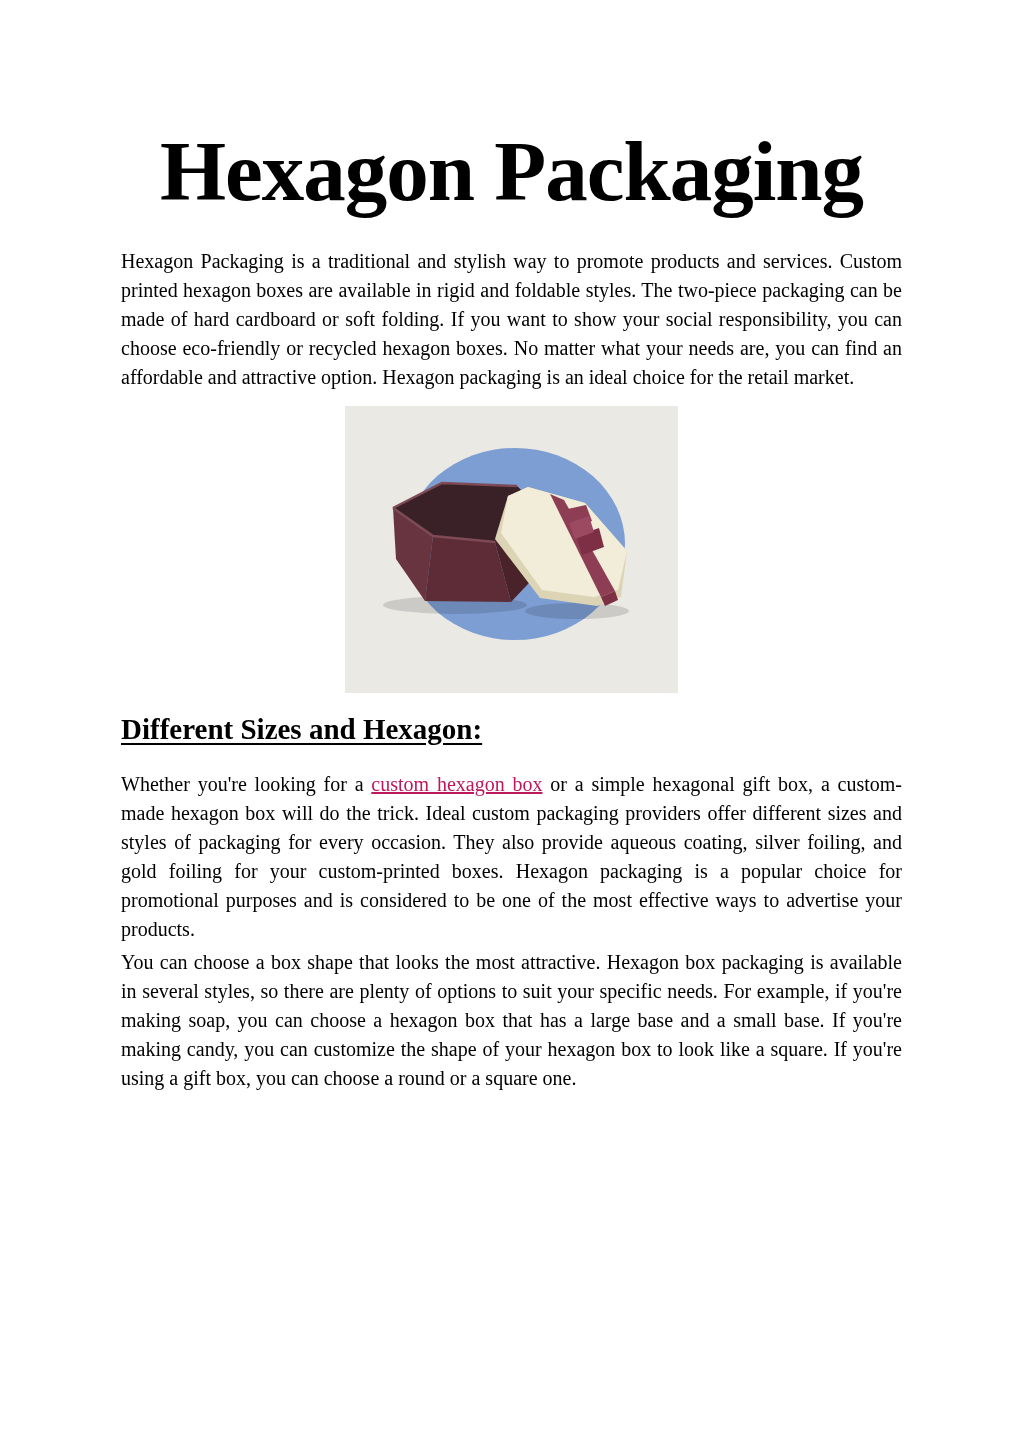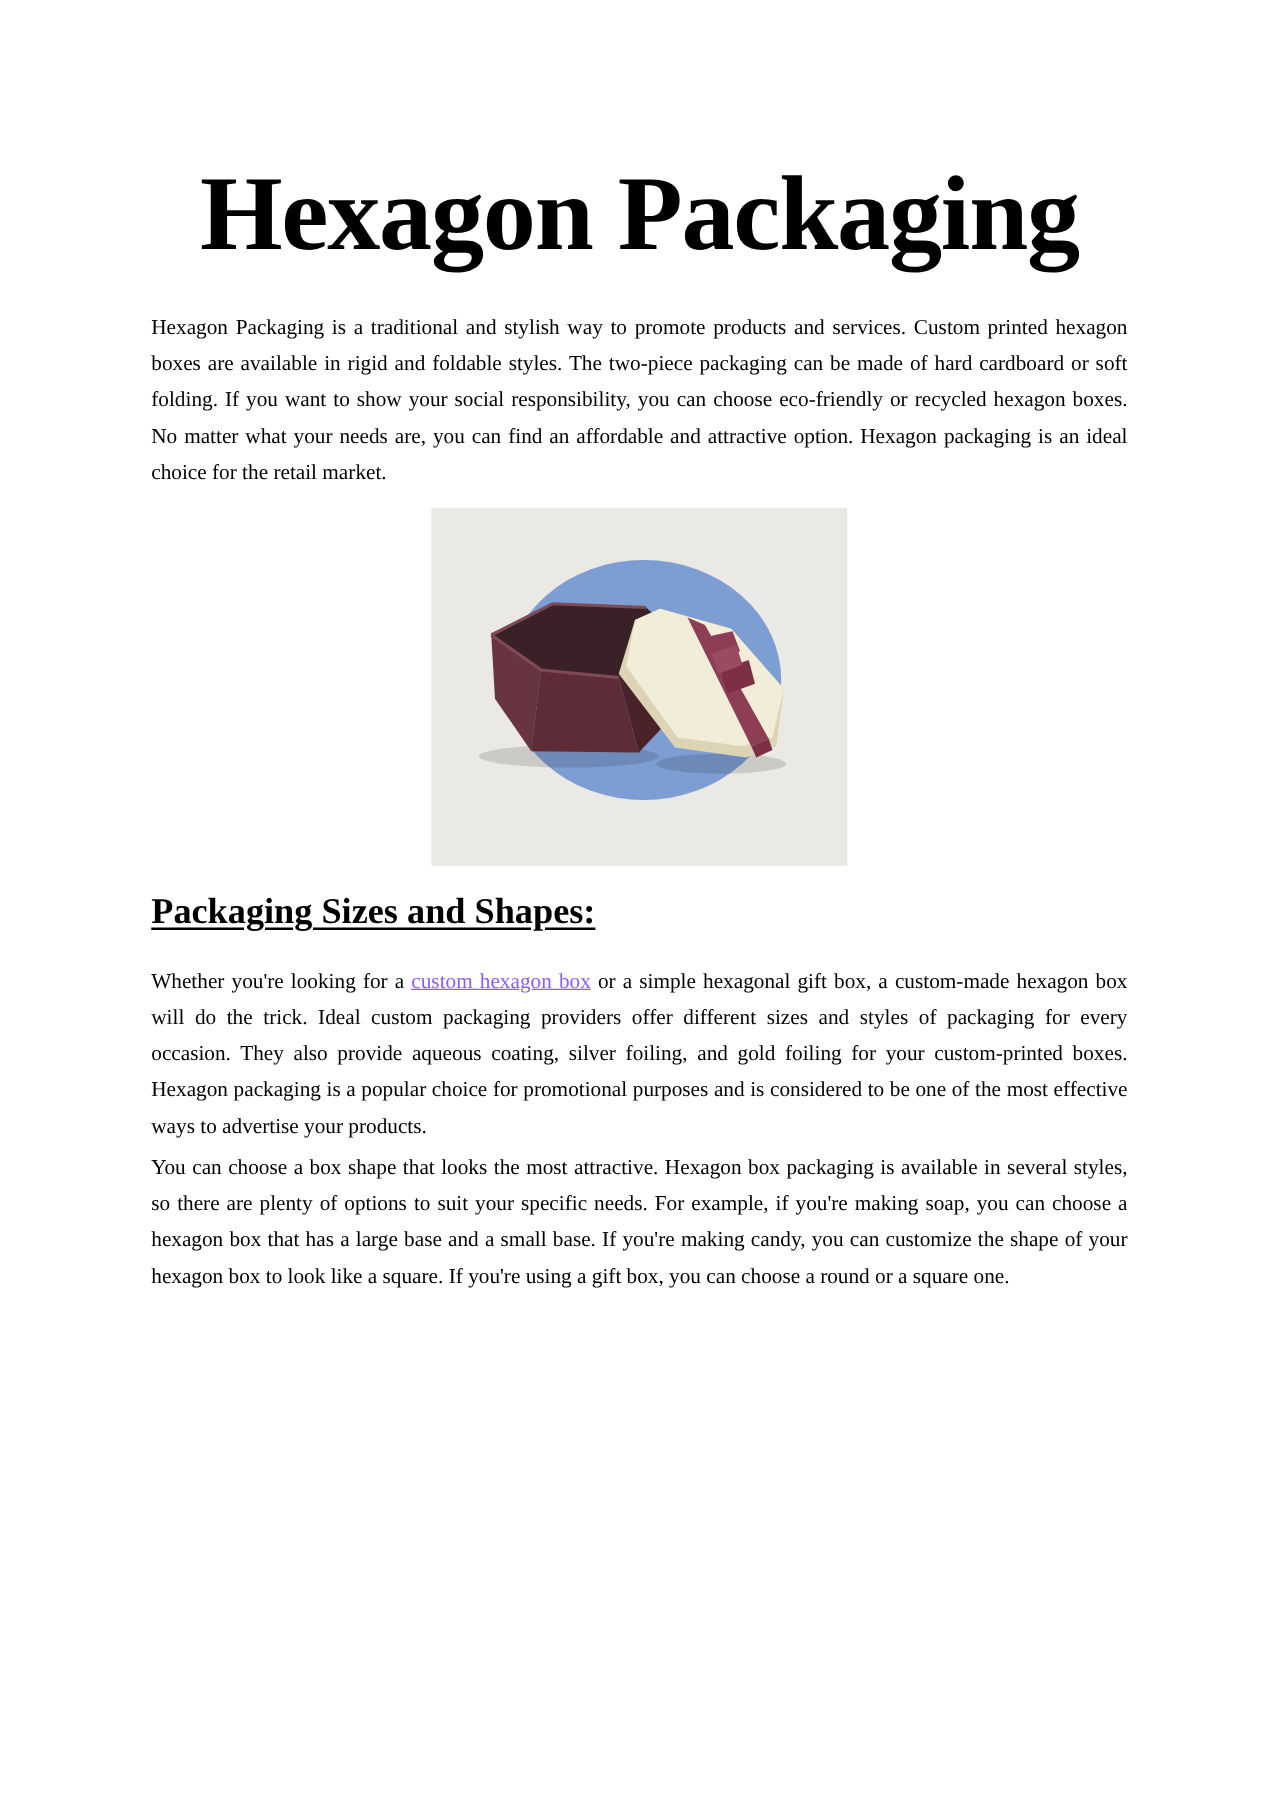--- a/index.html
+++ b/index.html
@@ -19,21 +19,21 @@
     margin:0;
     font-size:85px;
     line-height:1.02;
     font-weight:700;
     text-align:center;
     letter-spacing:-1px;
     white-space:nowrap;
   }
   p.para{
     margin:0;
-    font-size:17px;
+    font-size:20px;
     line-height:29px;
     text-align:justify;
   }
   p.intro{margin-top:32px;}
   figure.product-figure{
     margin:14px auto 0 auto;
     width:333px;
     height:287px;
     padding:0;
   }
@@ -43,21 +43,21 @@
     font-size:29px;
     line-height:34px;
     font-weight:700;
     text-decoration:underline;
     text-decoration-thickness:2px;
     text-underline-offset:4px;
   }
   p.p2{margin-top:24px;}
   p.p3{margin-top:4px;}
   a.inline-link{
-    color:#8b5cf6;
+    color:#be185d;
     text-decoration:underline;
     cursor:pointer;
   }
 </style>
 </head>
 <body>
 
 <div class="page">
 
   <h1 class="doc-title">Hexagon Packaging</h1>
@@ -86,19 +86,19 @@
 
       <polygon points="205,88 219,94 270,185 256,191" fill="#8d3e54"></polygon>
       <polygon points="270,185 256,191 260,200 273,194" fill="#7c2f45"></polygon>
 
       <polygon points="218,104 241,99 247,115 226,122" fill="#8d3e54"></polygon>
       <polygon points="231,130 254,122 259,141 237,149" fill="#7c2f45"></polygon>
       <polygon points="224,117 244,110 249,126 230,133" fill="#9c4a62"></polygon>
     </svg>
   </figure>
 
-  <h2 class="section-heading">Packaging Sizes and Shapes:</h2>
+  <h2 class="section-heading">Different Sizes and Hexagon:</h2>
 
   <p class="para p2"><span>Whether you're looking for a </span><a class="inline-link" href="#">custom hexagon box</a><span> or a simple hexagonal gift box, a custom-made hexagon box will do the trick. Ideal custom packaging providers offer different sizes and styles of packaging for every occasion. They also provide aqueous coating, silver foiling, and gold foiling for your custom-printed boxes. Hexagon packaging is a popular choice for promotional purposes and is considered to be one of the most effective ways to advertise your products.</span></p>
 
   <p class="para p3">You can choose a box shape that looks the most attractive. Hexagon box packaging is available in several styles, so there are plenty of options to suit your specific needs. For example, if you're making soap, you can choose a hexagon box that has a large base and a small base. If you're making candy, you can customize the shape of your hexagon box to look like a square. If you're using a gift box, you can choose a round or a square one.</p>
 
 </div>
 
 </body></html>

